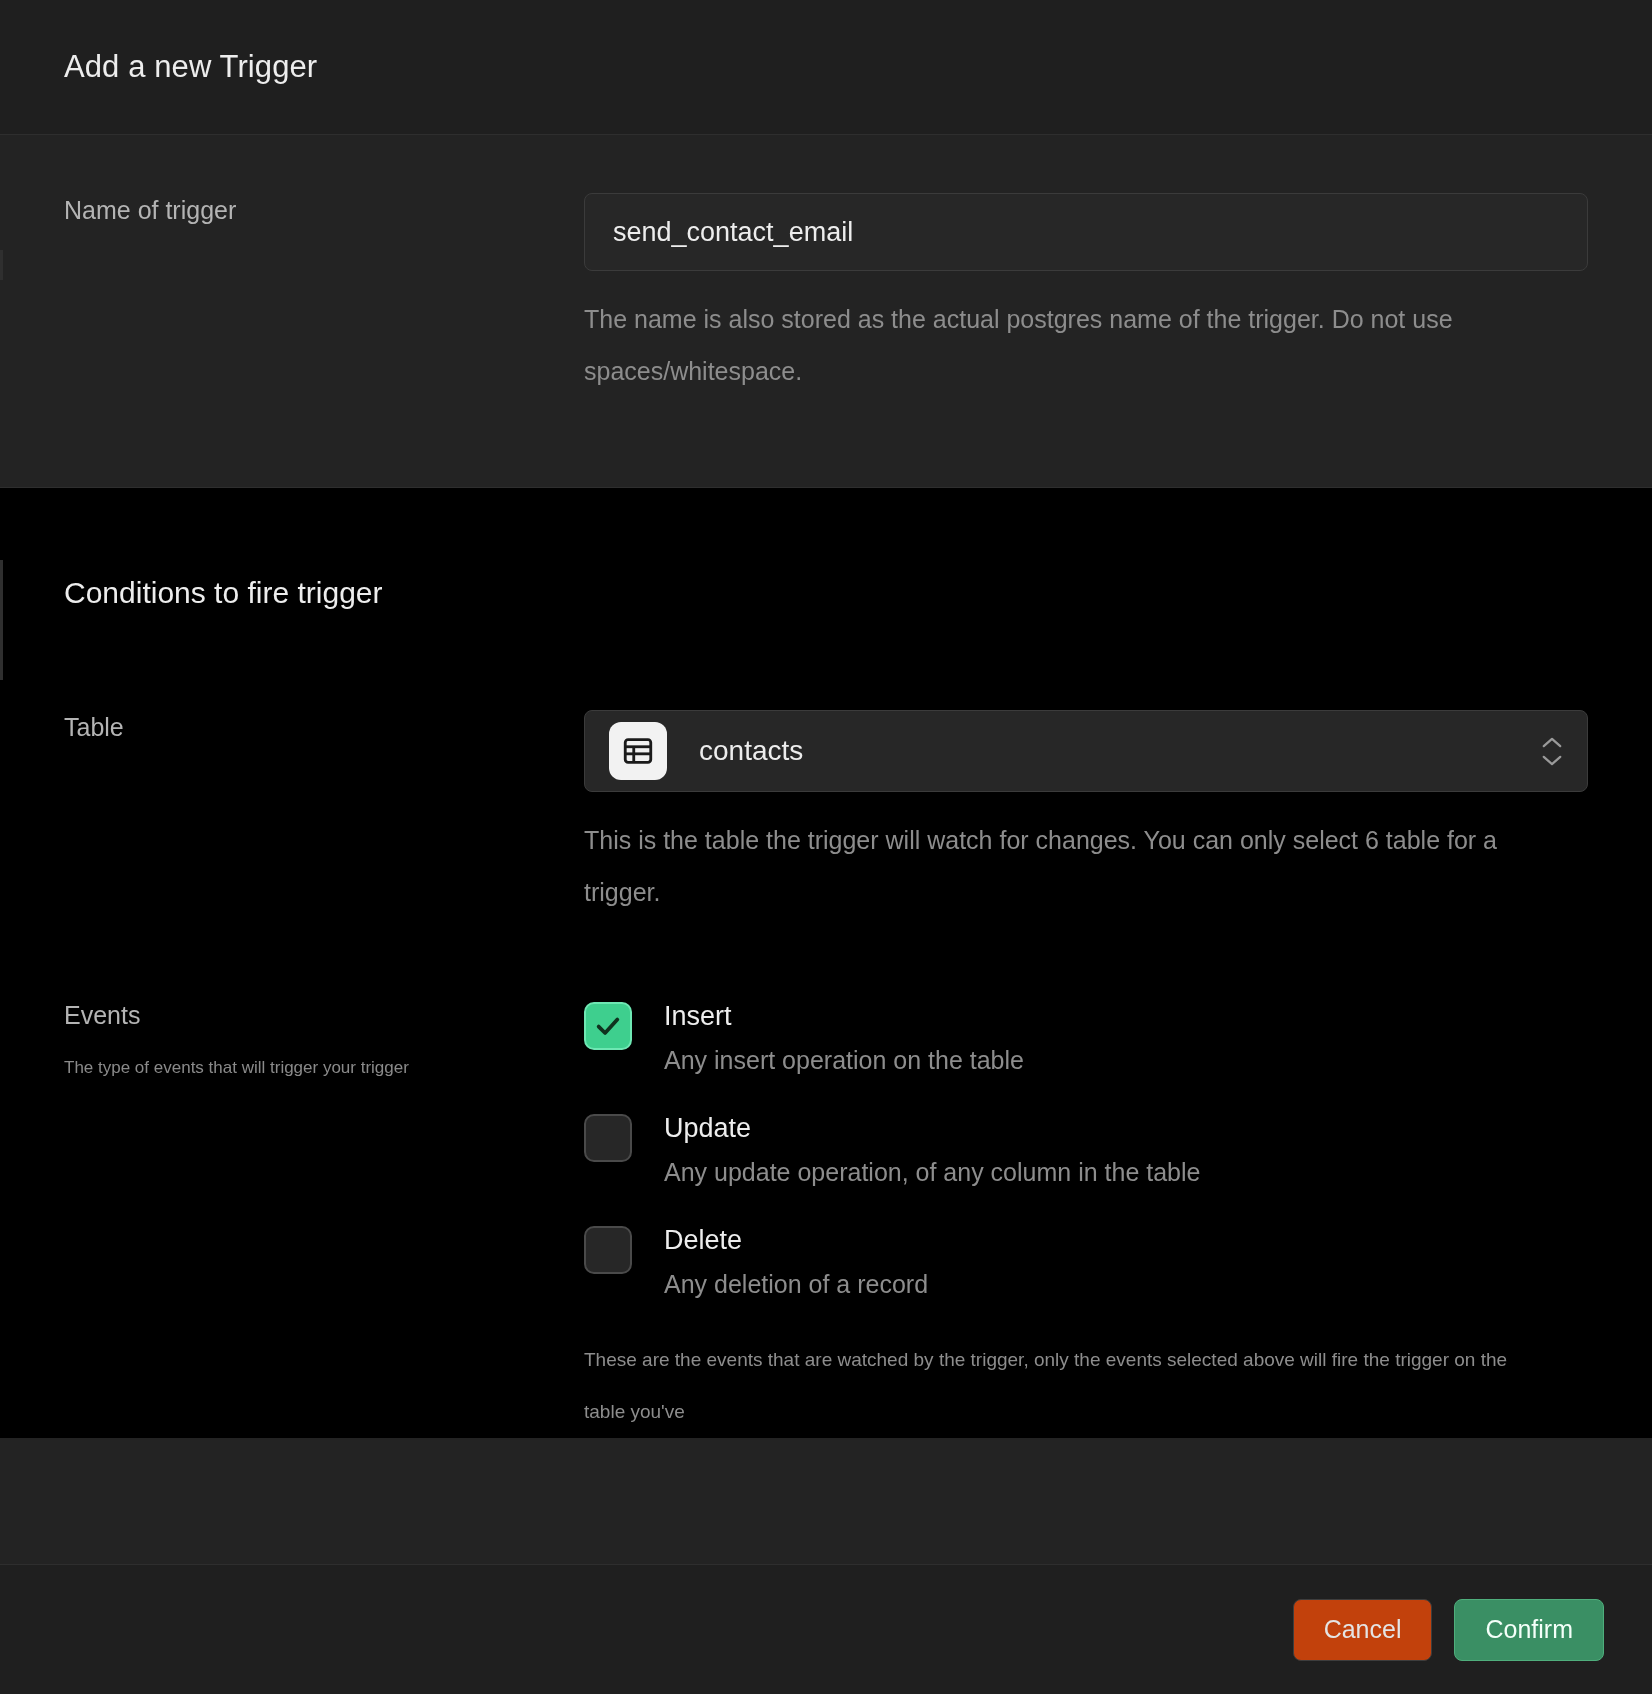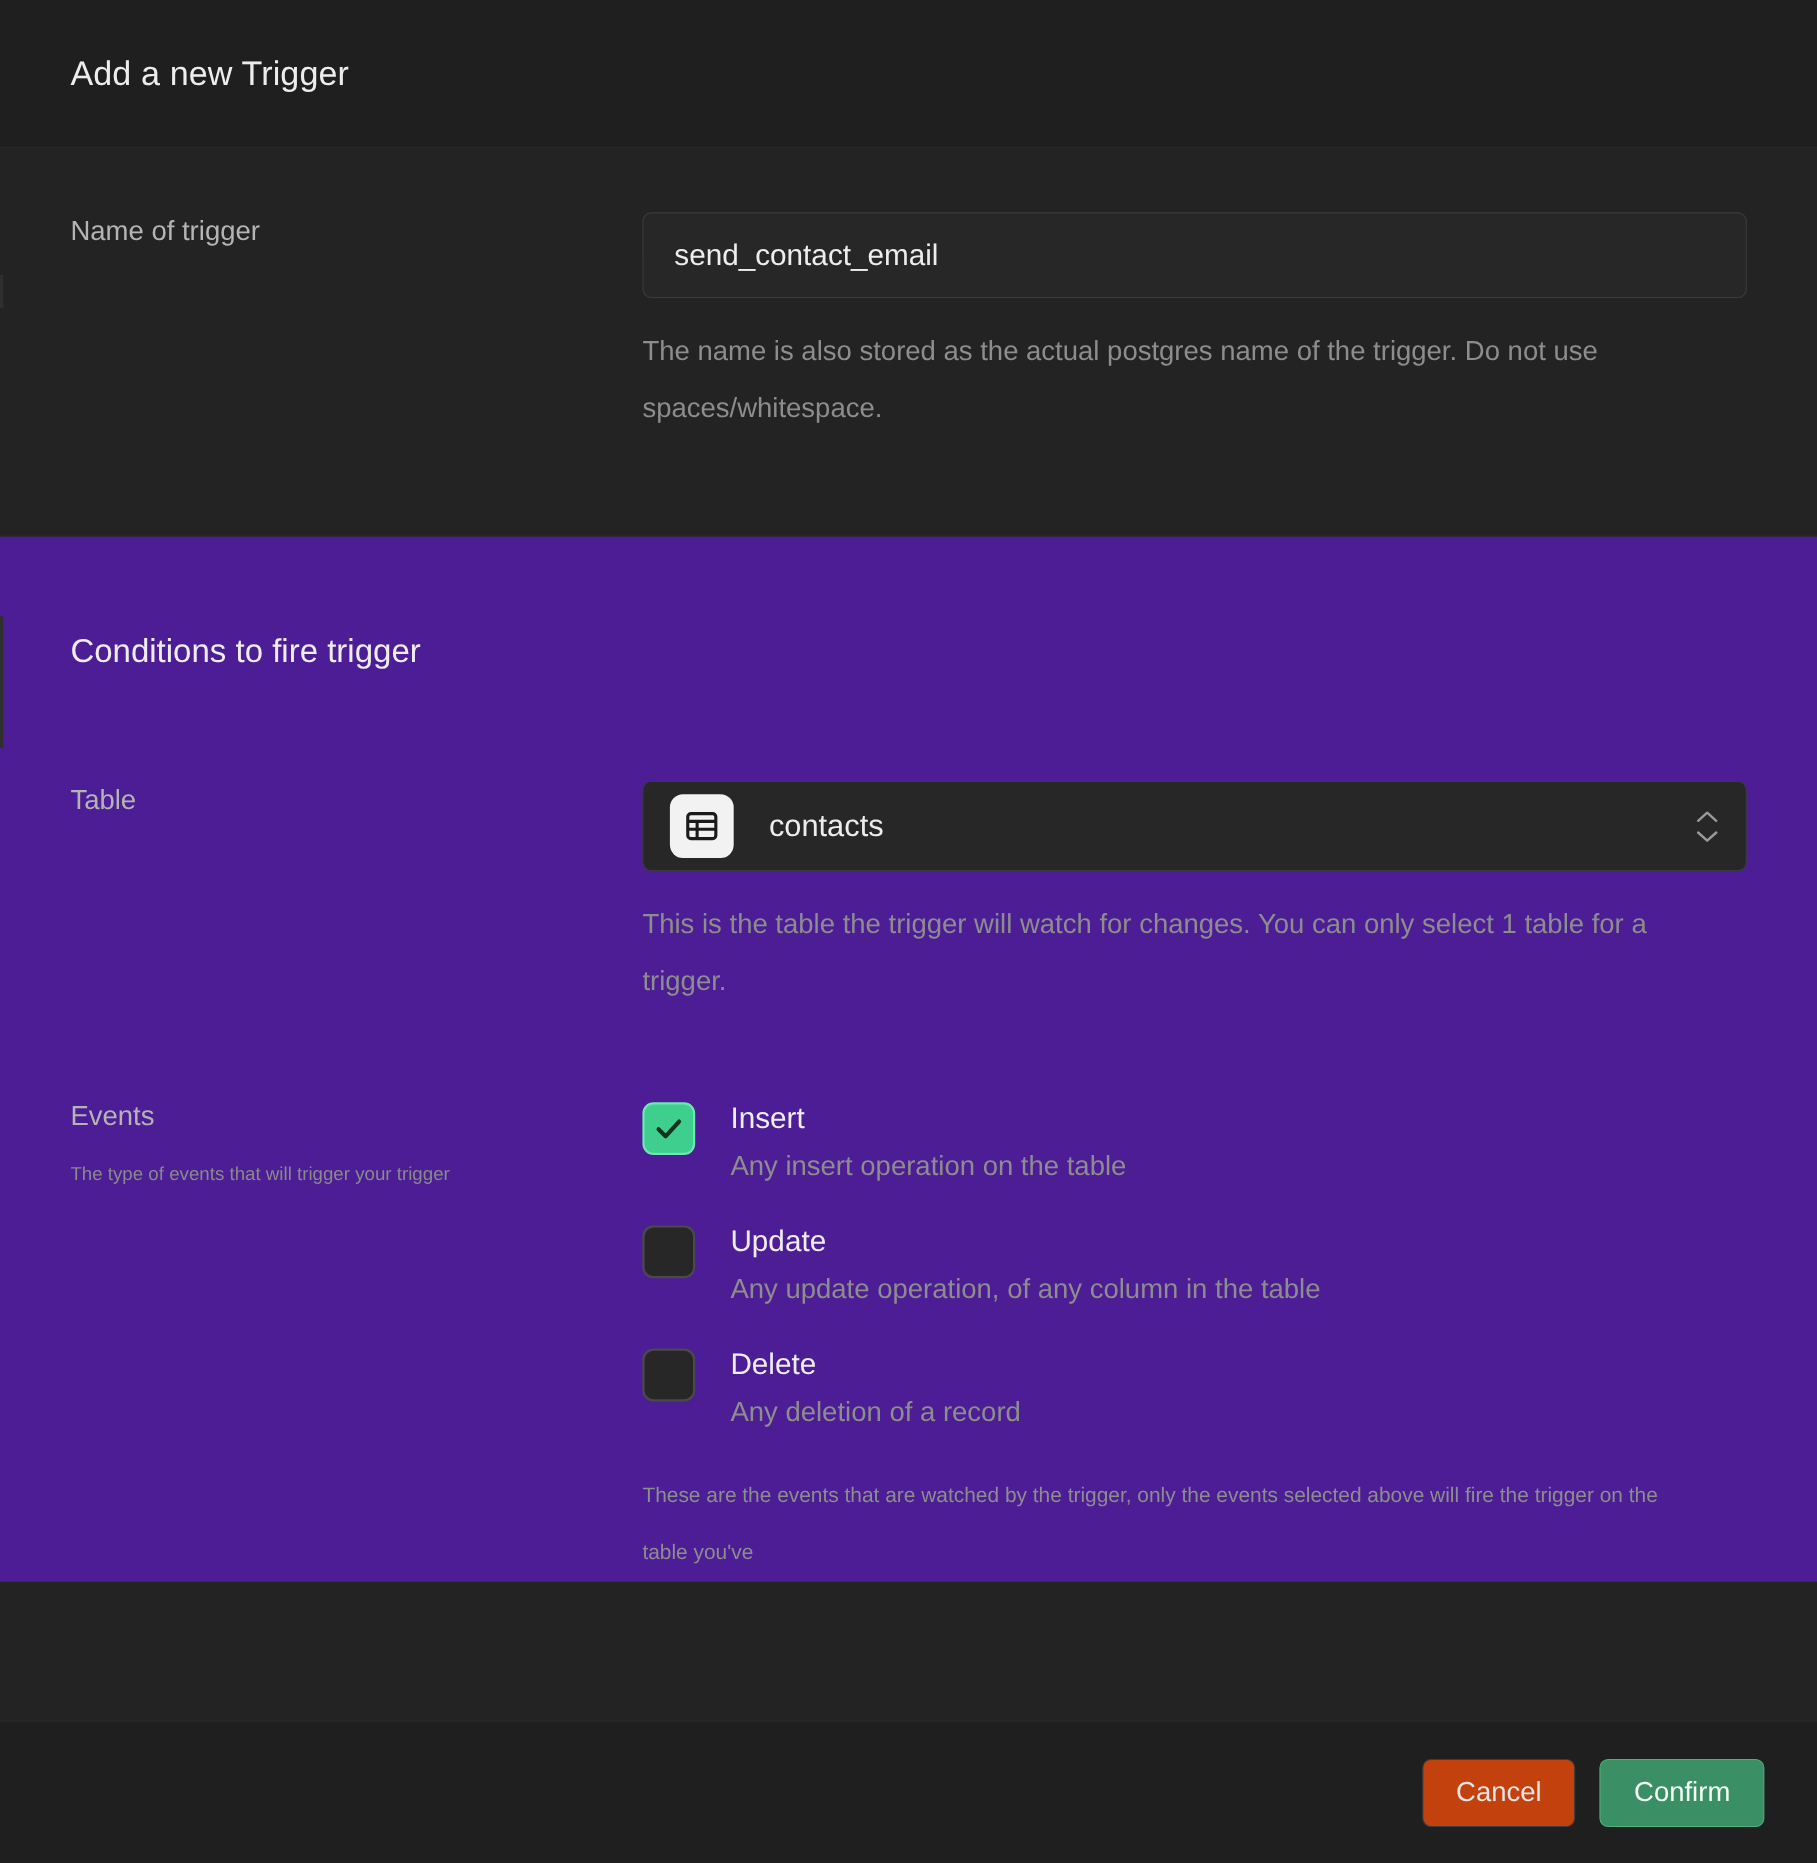--- a/index.html
+++ b/index.html
@@ -48,21 +48,21 @@
   .section {
     padding: 0 64px;
   }
   .section-name {
     border-bottom: 1px solid #2e2e2e;
     padding-top: 58px;
     padding-bottom: 90px;
     background: #232323;
   }
   .section-conditions {
-    background: #4c1d95;
+    background: #000000;
     padding-top: 88px;
   }
   .row {
     display: flex;
     align-items: flex-start;
   }
   .row-label-col {
     width: 520px;
     flex: 0 0 520px;
     padding-right: 30px;
@@ -278,21 +278,21 @@
             <span class="select-value">contacts</span>
             <span class="chevrons">
               <svg width="22" height="13" viewBox="0 0 24 14" fill="none" stroke="currentColor" stroke-width="2.4" stroke-linecap="round" stroke-linejoin="round">
                   <polyline points="3,11 12,3 21,11"></polyline>
                 </svg>
               <svg width="22" height="13" viewBox="0 0 24 14" fill="none" stroke="currentColor" stroke-width="2.4" stroke-linecap="round" stroke-linejoin="round">
                   <polyline points="3,3 12,11 21,3"></polyline>
                 </svg>
             </span>
           </div>
-          <div class="helper-text">This is the table the trigger will watch for changes. You can only select 1 table for a trigger.</div>
+          <div class="helper-text">This is the table the trigger will watch for changes. You can only select 6 table for a trigger.</div>
         </div>
       </div>
 
       <div class="events-row">
         <div class="row-label-col">
           <div class="field-label">Events</div>
           <div class="field-sublabel">The type of events that will trigger your trigger</div>
         </div>
         <div class="row-field-col">
 

